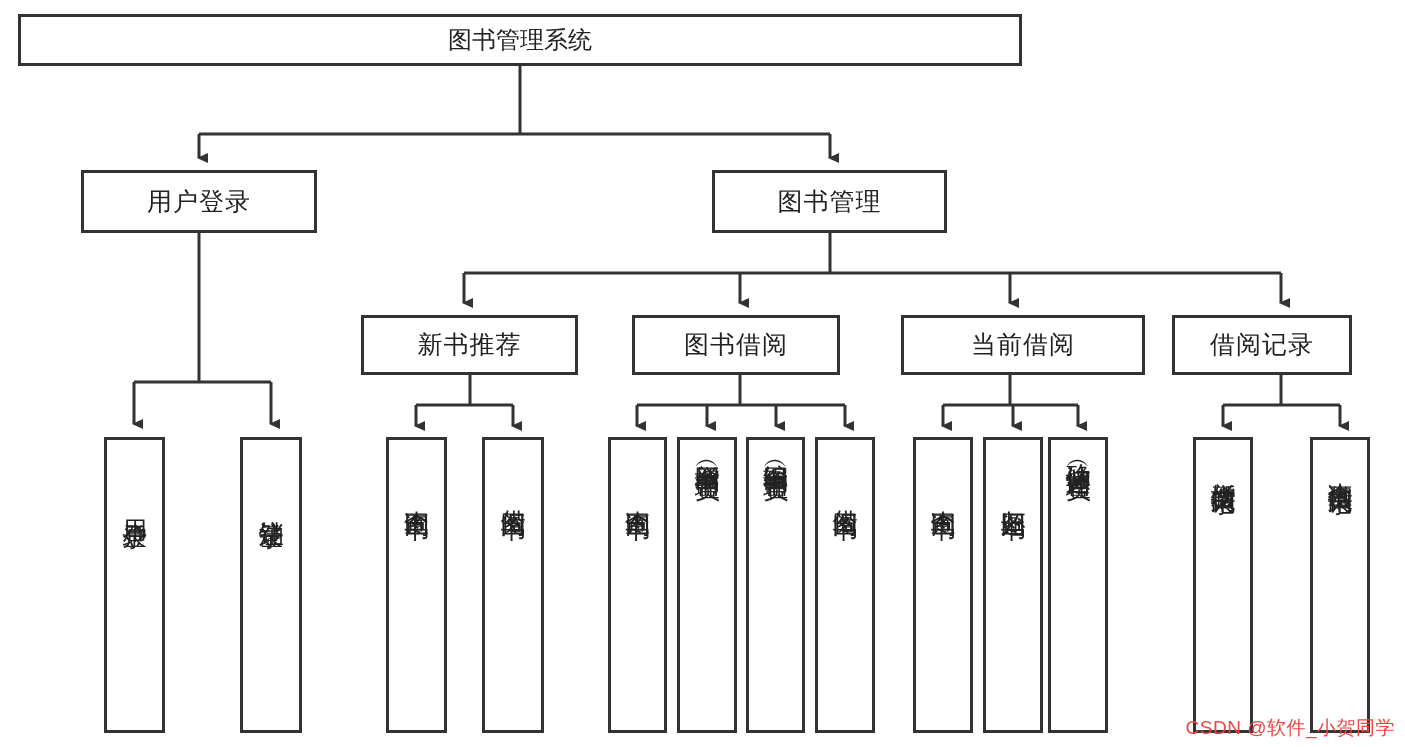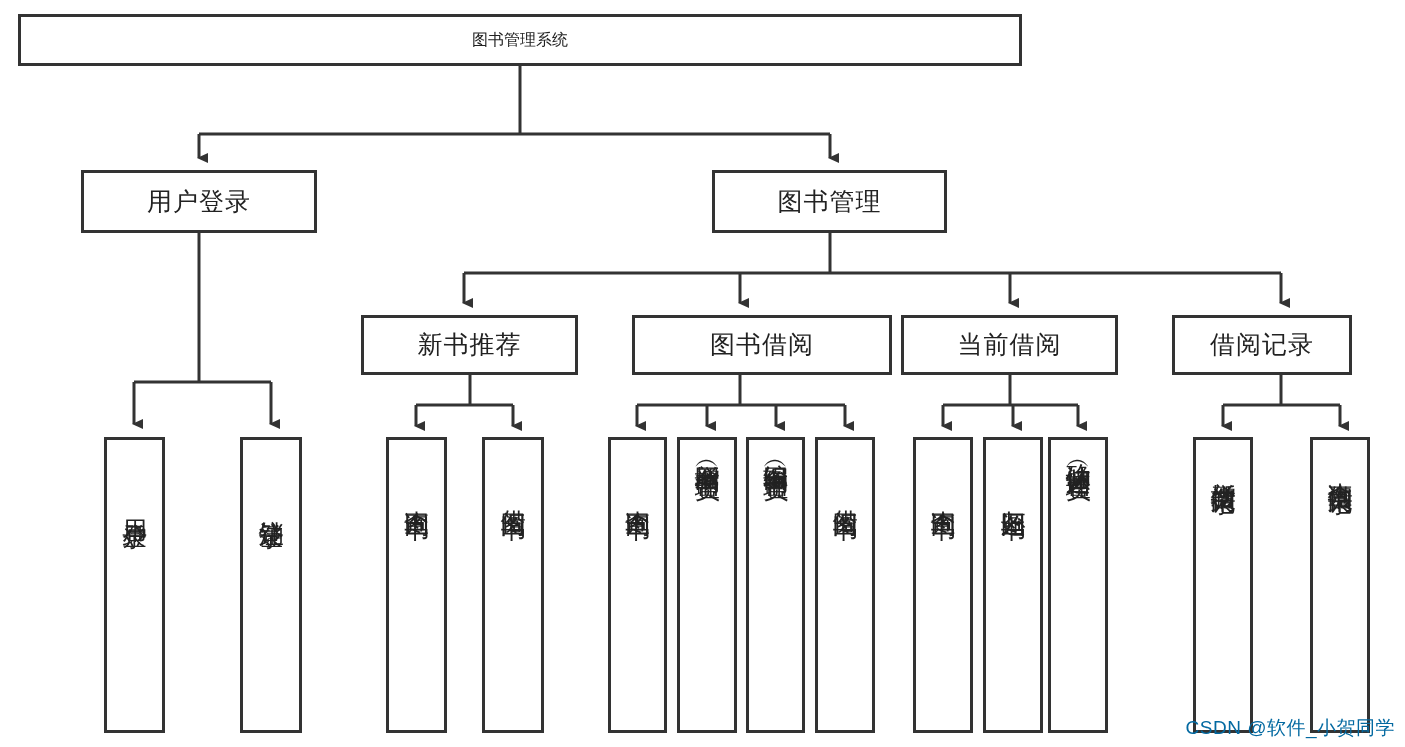--- a/index.html
+++ b/index.html
@@ -34,21 +34,21 @@
     align-items: center;
     justify-content: center;
     color: #222222;
   }
   .node.h {
     font-size: 25px;
     line-height: 1.1;
     letter-spacing: 1px;
   }
   .node.root {
-    font-size: 16px;
+    font-size: 24px;
   }
   .leaf {
     position: absolute;
     box-sizing: border-box;
     border: 3px solid #333333;
     background: #ffffff;
     display: flex;
     align-items: flex-start;
     justify-content: center;
     padding-top: 8px;
@@ -61,21 +61,21 @@
     line-height: 1.18;
     letter-spacing: 2px;
     color: #222222;
     white-space: nowrap;
   }
   .watermark {
     position: absolute;
     right: 10px;
     bottom: 6px;
     font-size: 19px;
-    color: #0369a1;
+    color: #ef4444;
     letter-spacing: 0.5px;
     white-space: nowrap;
   }
 </style>
 </head>
 <body>
 
 <div id="canvas">
 
   <svg class="wires" viewBox="0 0 1405 747">
@@ -135,24 +135,24 @@
   <div class="node h" style="left:81px; top:170px; width:236px; height:63px;">
     <span>用户登录</span>
   </div>
   <div class="node h" style="left:361px; top:315px; width:217px; height:60px;">
     <span>新书推荐</span>
   </div>
 
   <div class="node h" style="left:712px; top:170px; width:235px; height:63px;">
     <span>图书管理</span>
   </div>
-  <div class="node h" style="left:632px; top:315px; width:260px; height:60px;">
+  <div class="node h" style="left:632px; top:315px; width:208px; height:60px;">
     <span>图书借阅</span>
   </div>
-  <div class="node h" style="left:901px; top:315px; width:217px; height:60px;">
+  <div class="node h" style="left:901px; top:315px; width:244px; height:60px;">
     <span>当前借阅</span>
   </div>
   <div class="node h" style="left:1172px; top:315px; width:180px; height:60px;">
     <span>借阅记录</span>
   </div>
 
   <div class="leaf" style="left:104px; top:437px; width:61px; height:296px; padding-top:60px;">
     <span class="vtext">用户登录</span>
   </div>
   <div class="leaf" style="left:240px; top:437px; width:62px; height:296px; padding-top:60px;">

